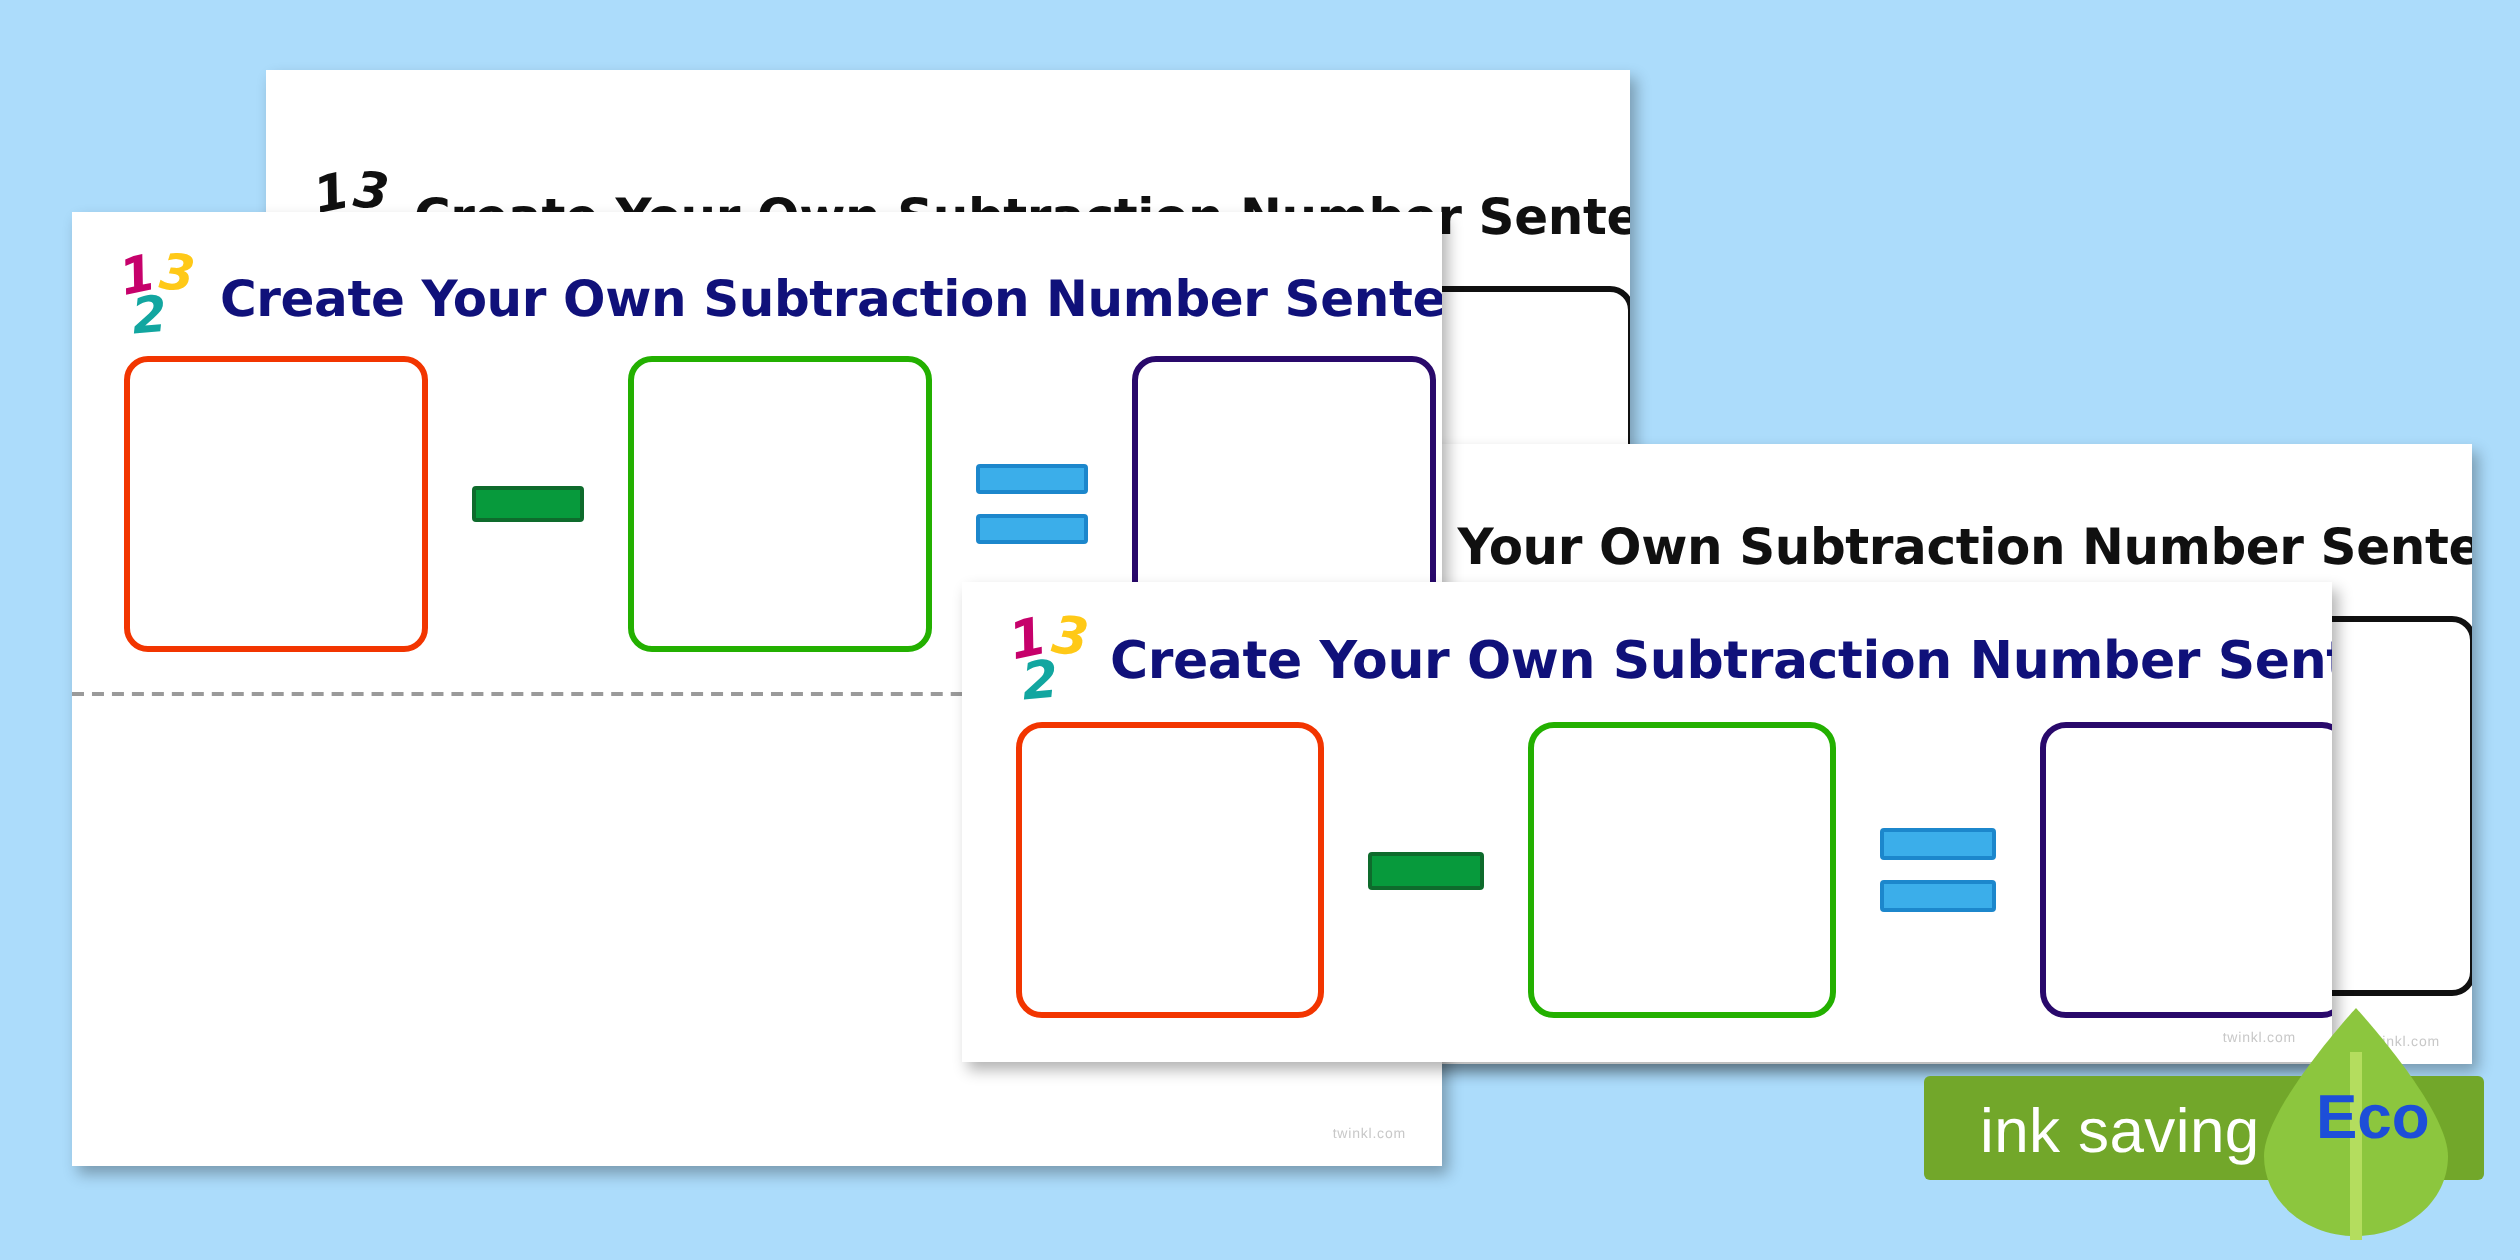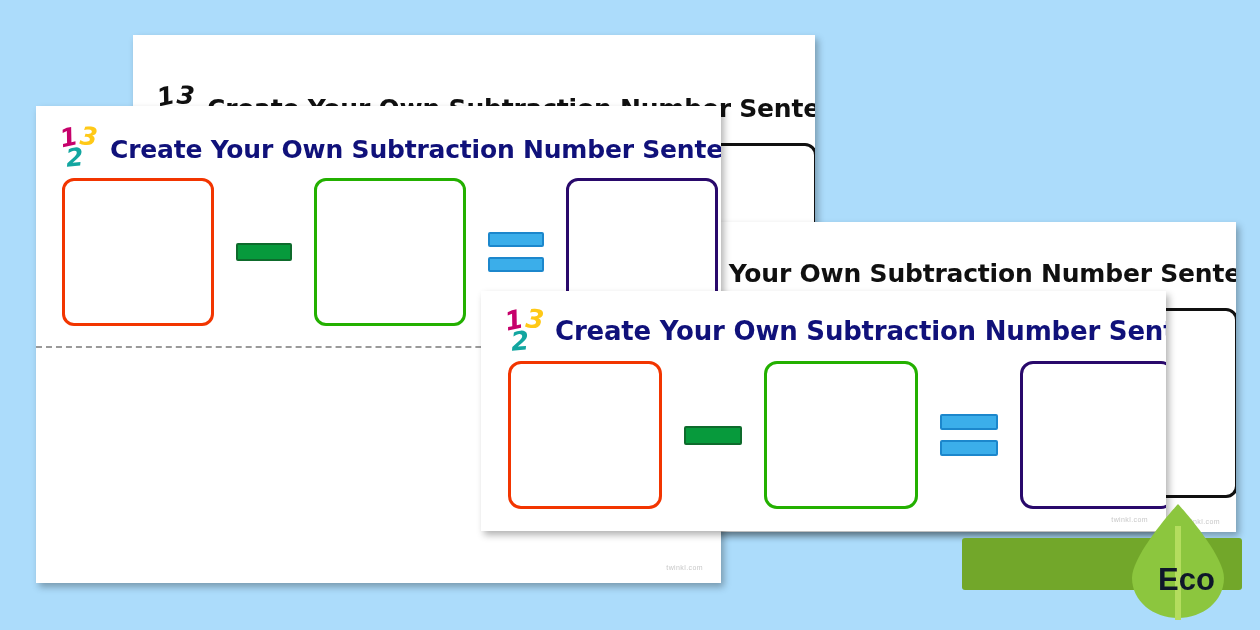--- a/index.html
+++ b/index.html
@@ -139,24 +139,24 @@
     position: absolute;
     left: 168px;
     top: -28px;
     width: 96px;
     height: 118px;
   }
 
   #eco-word {
     position: absolute;
     left: 196px;
-    top: 32px;
+    top: 11px;
     font-size: 31px;
     font-weight: bold;
-    color: #0f172a;
+    color: #1d4ed8;
     font-family: "Liberation Sans", sans-serif;
   }
 </style>
 </head>
 <body>
 
 <div id="stage">
 
   <div class="sheet" id="sheet-back-bw" style="left:133px; top:35px; width:682px; height:345px;">
 
@@ -284,16 +284,17 @@
   </div>
 
   <div id="eco-badge">
     <div id="eco-bar"></div>
 
     <svg id="eco-leaf" viewBox="0 0 96 118" xmlns="http://www.w3.org/2000/svg">
       <path d="M48 2 C48 2, 94 52, 94 76 C94 99, 73 116, 48 116 C23 116, 2 99, 2 76 C2 52, 48 2, 48 2 Z" fill="#8CC63E"></path>
       <line x1="48" y1="24" x2="48" y2="118" stroke="#B4DD5E" stroke-width="6"></line>
     </svg>
 
+    <div id="eco-text">ink saving</div>
     <div id="eco-word">Eco</div>
   </div>
 
 </div>
 
 </body></html>

